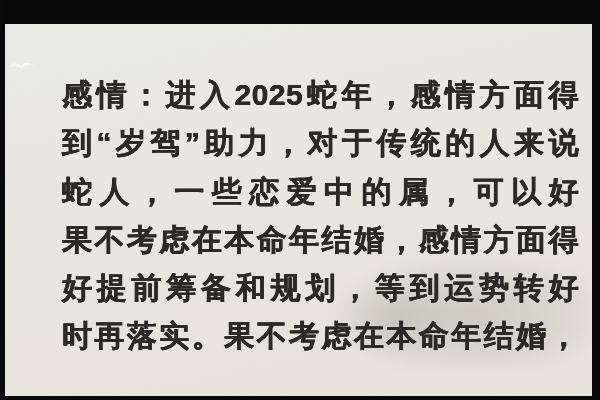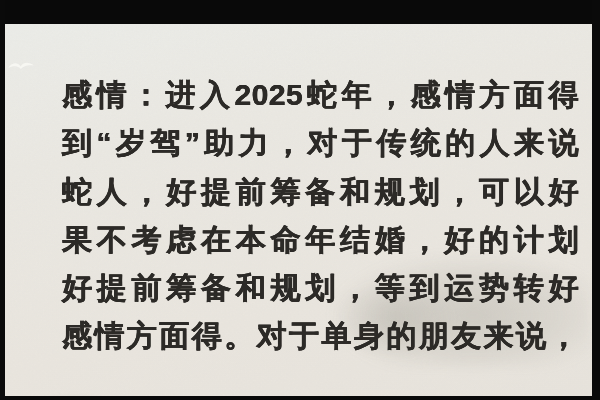--- a/index.html
+++ b/index.html
@@ -134,24 +134,24 @@
     <div class="circle-wm"></div>
 
     <svg class="bird" xmlns="http://www.w3.org/2000/svg" viewBox="0 0 30 20">
       <path d="M1 11 C6 4.5, 11 5.5, 13.5 9.5 C16 5.5, 21 4, 27 8.5
                C21.5 7.5, 16.5 8.5, 13.8 12 C11.5 8.8, 6.5 8.2, 1 11 Z" fill="#f7f7f3" opacity="0.92"></path>
     </svg>
 
     <div class="text-block">
       <div class="text-line">感情：进入2025蛇年，感情方面得</div>
       <div class="text-line">到“岁驾”助力，对于传统的人来说</div>
-      <div class="text-line">蛇人，好提前筹备和规划，可以好</div>
-      <div class="text-line">果不考虑在本命年结婚，好的计划</div>
+      <div class="text-line">蛇人，一些恋爱中的属，可以好</div>
+      <div class="text-line">果不考虑在本命年结婚，感情方面得</div>
       <div class="text-line">好提前筹备和规划，等到运势转好</div>
-      <div class="text-line">感情方面得。对于单身的朋友来说，</div>
+      <div class="text-line">时再落实。果不考虑在本命年结婚，</div>
     </div>
 
   </div>
 
   <div class="letterbox left"></div>
   <div class="letterbox right"></div>
 
 </div>
 
 </body></html>

